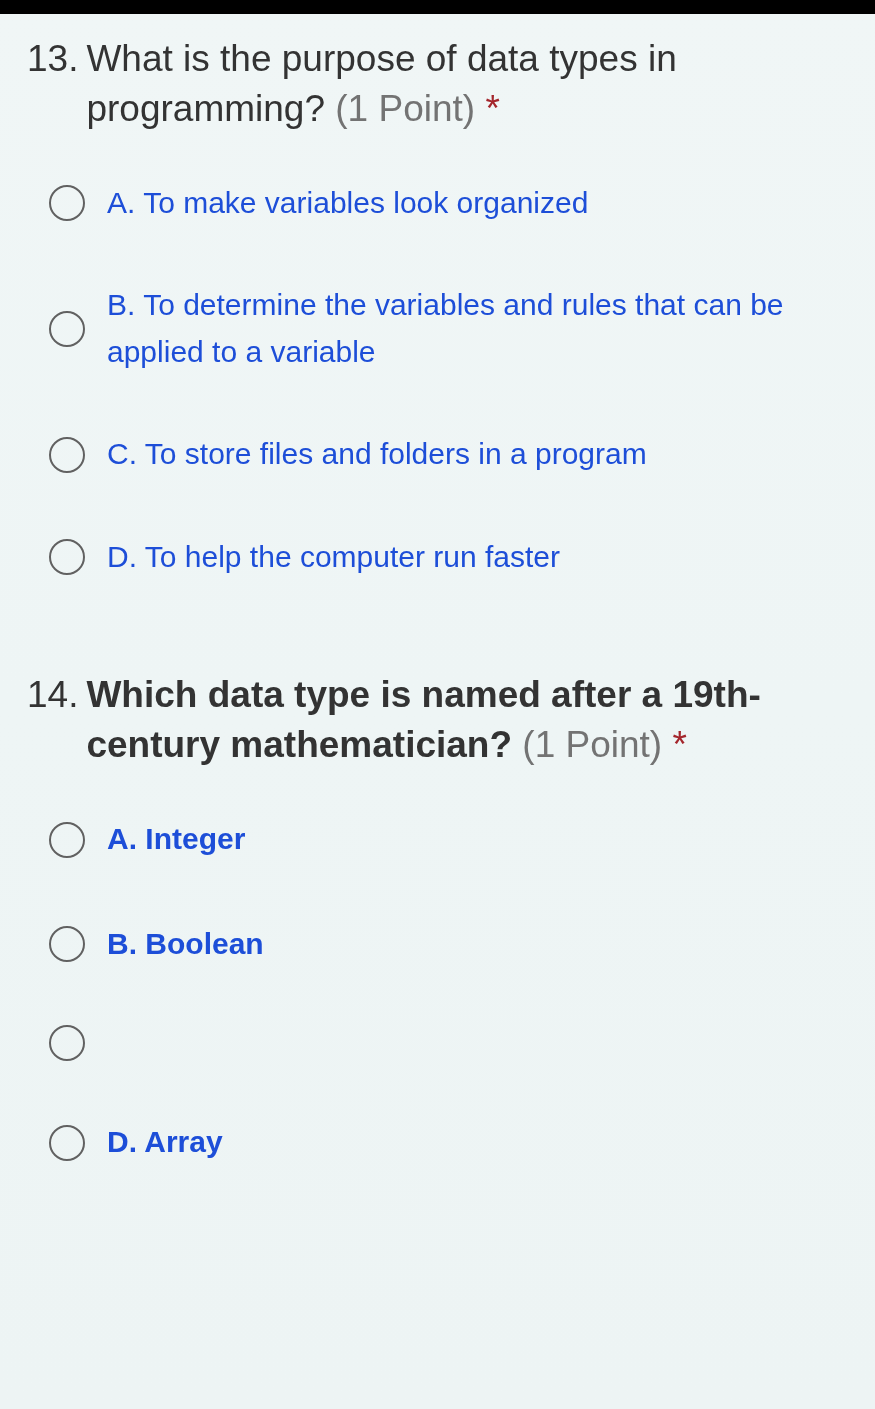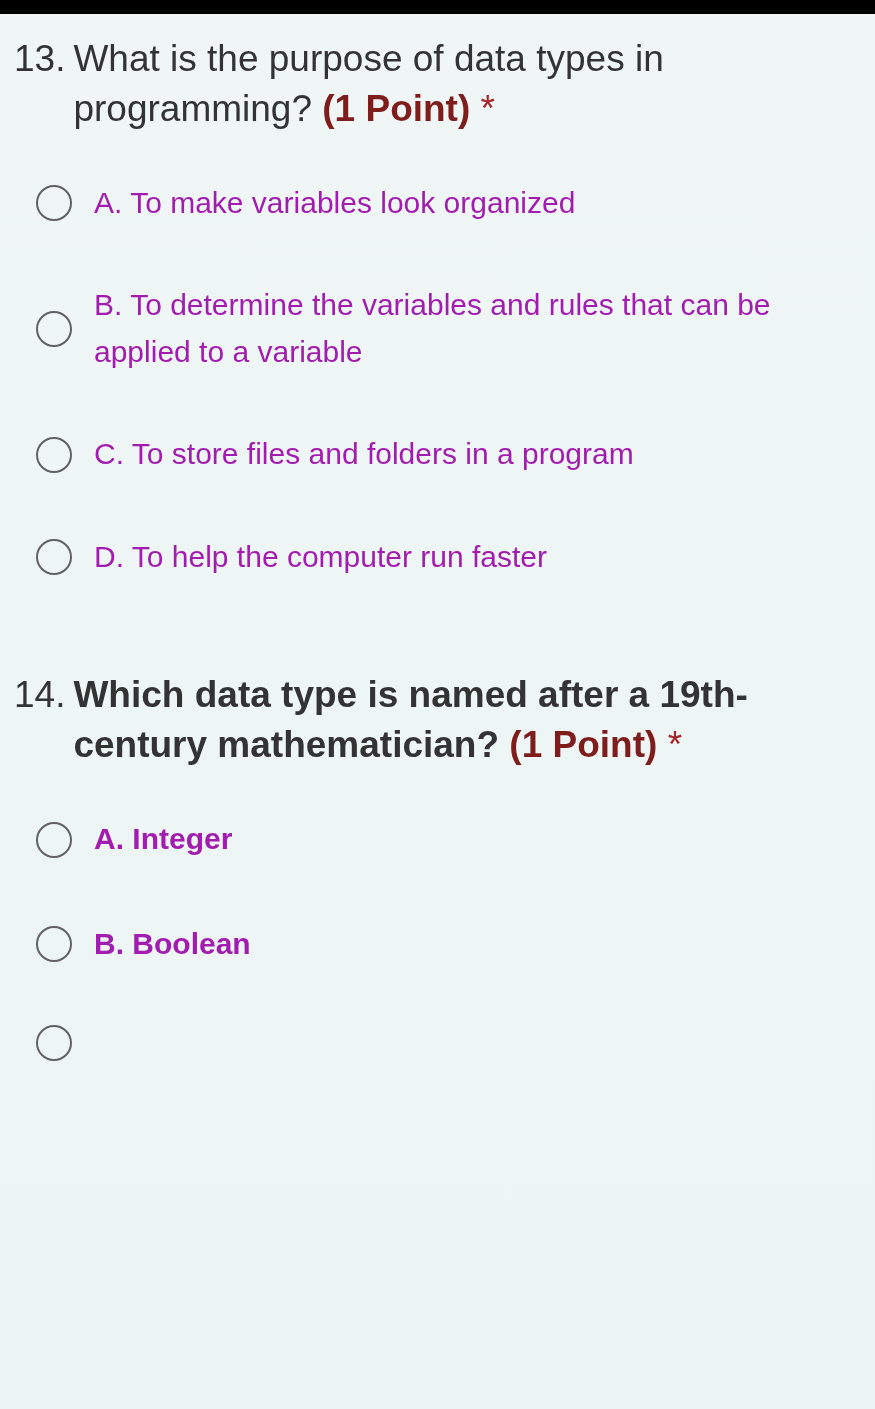--- a/index.html
+++ b/index.html
@@ -11,43 +11,42 @@
   }
   .topbar {
     width: 100%;
     height: 14px;
     background: #000;
   }
   .content {
     padding: 20px 0 0 0;
   }
   .question-block {
-    padding: 0 14px 60px 14px;
+    padding: 0 14px 60px 27px;
   }
   .q-head {
     display: flex;
     align-items: flex-start;
     gap: 8px;
     margin-bottom: 46px;
   }
   .q-num {
     font-size: 37px;
     color: #333;
     line-height: 1.35;
     white-space: nowrap;
   }
   .q-text-wrap {
     font-size: 37px;
     line-height: 1.35;
     color: #333;
   }
   .q-text-bold { font-weight: 700; }
   .points {
-    color: #7f1d1d;
-    font-weight: bold;
+    color: #737373;
   }
   .required {
     color: #a4262c;
   }
   .options {
     display: flex;
     flex-direction: column;
     gap: 58px;
     padding-left: 22px;
   }
@@ -61,21 +60,21 @@
     width: 36px;
     height: 36px;
     min-width: 36px;
     border: 2.5px solid #616161;
     border-radius: 50%;
     background: transparent;
     flex-shrink: 0;
   }
   .opt-label {
     font-size: 30px;
-    color: #a21caf;
+    color: #1d4ed8;
     line-height: 1.55;
   }
   .q2 .options { gap: 58px; font-weight: bold; }
   .q1 .options { gap: 56px; }
 </style>
 </head>
 <body>
 
 <div class="topbar"></div>
 
@@ -124,16 +123,20 @@
         <span class="radio"></span>
         <span class="opt-label">A. Integer</span>
       </div>
       <div class="option-row">
         <span class="radio"></span>
         <span class="opt-label">B. Boolean</span>
       </div>
       <div class="option-row">
         <span class="radio"></span>
       </div>
+      <div class="option-row">
+        <span class="radio"></span>
+        <span class="opt-label">D. Array</span>
+      </div>
     </div>
   </div>
 
 </div>
 
 </body></html>

